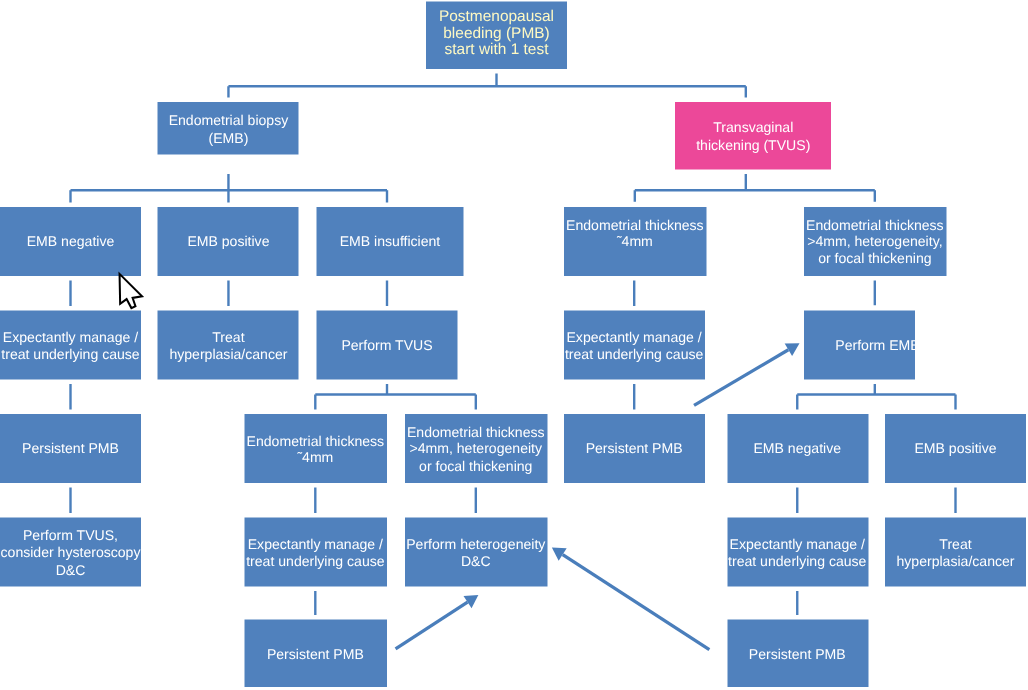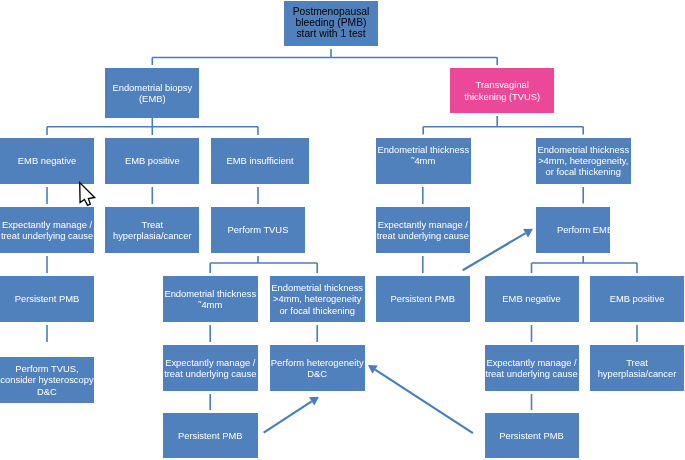--- a/index.html
+++ b/index.html
@@ -61,28 +61,28 @@
       <g>
         <line x1="263.7" y1="432.6" x2="311.69057871602473" y2="401.3887359437448" stroke="#4A7EBB" stroke-width="2.2"></line>
         <polygon points="318.9,396.7 314.3620678002514,405.4964294660098 309.01908963179807,397.2810424214798" fill="#4A7EBB"></polygon>
       </g>
       <g>
         <line x1="472.9" y1="433.1" x2="375.1153214356198" y2="369.67965133110204" stroke="#4A7EBB" stroke-width="2.2"></line>
         <polygon points="367.9,365 377.7816344033407,365.56859609452795 372.4490084678989,373.7907065676761" fill="#4A7EBB"></polygon>
       </g>
     </svg>
   <div id="nodes">
-      <div class="node" style="left: 284px; top: 1px; width: 94px; height: 45px; background: rgb(80, 129, 189); color: #000000;">
+      <div class="node" style="left: 284px; top: 1px; width: 94px; height: 45px; background: rgb(80, 129, 189); color: #fef9c3;">
         <div class="txt" style="font-size: 10.3px; line-height: 11.3px; transform: translateY(-0.8px);">
           <div>Postmenopausal</div>
           <div>bleeding (PMB)</div>
           <div>start with 1 test</div>
         </div>
       </div>
-      <div class="node" style="left: 105.3px; top: 68px; width: 94px; height: 50px; background: rgb(80, 129, 189); color: rgb(255, 255, 255);">
+      <div class="node" style="left: 105.3px; top: 68px; width: 94px; height: 35px; background: rgb(80, 129, 189); color: rgb(255, 255, 255);">
         <div class="txt">
           <div>Endometrial biopsy</div>
           <div>(EMB)</div>
         </div>
       </div>
       <div class="node" style="left: 450.2px; top: 68px; width: 104px; height: 45px; background: #ec4899; color: rgb(255, 255, 255);">
         <div class="txt">
           <div>Transvaginal</div>
           <div>thickening (TVUS)</div>
         </div>
@@ -170,21 +170,21 @@
       <div class="node" style="left: 484.5px; top: 276px; width: 94px; height: 46px; background: rgb(80, 129, 189); color: rgb(255, 255, 255);">
         <div class="txt">
           <div>EMB negative</div>
         </div>
       </div>
       <div class="node" style="left: 590px; top: 276px; width: 94px; height: 46px; background: rgb(80, 129, 189); color: rgb(255, 255, 255);">
         <div class="txt">
           <div>EMB positive</div>
         </div>
       </div>
-      <div class="node" style="left: 0px; top: 345px; width: 94px; height: 46px; background: rgb(80, 129, 189); color: rgb(255, 255, 255); margin-top: 12px;">
+      <div class="node" style="left: 0px; top: 345px; width: 94px; height: 46px; background: rgb(80, 129, 189); color: rgb(255, 255, 255);">
         <div class="txt">
           <div>Perform TVUS,</div>
           <div>consider hysteroscopy</div>
           <div>D&amp;C</div>
         </div>
       </div>
       <div class="node" style="left: 163px; top: 345px; width: 94.5px; height: 46px; background: rgb(80, 129, 189); color: rgb(255, 255, 255);">
         <div class="txt">
           <div>Expectantly manage /</div>
           <div>treat underlying cause</div>

